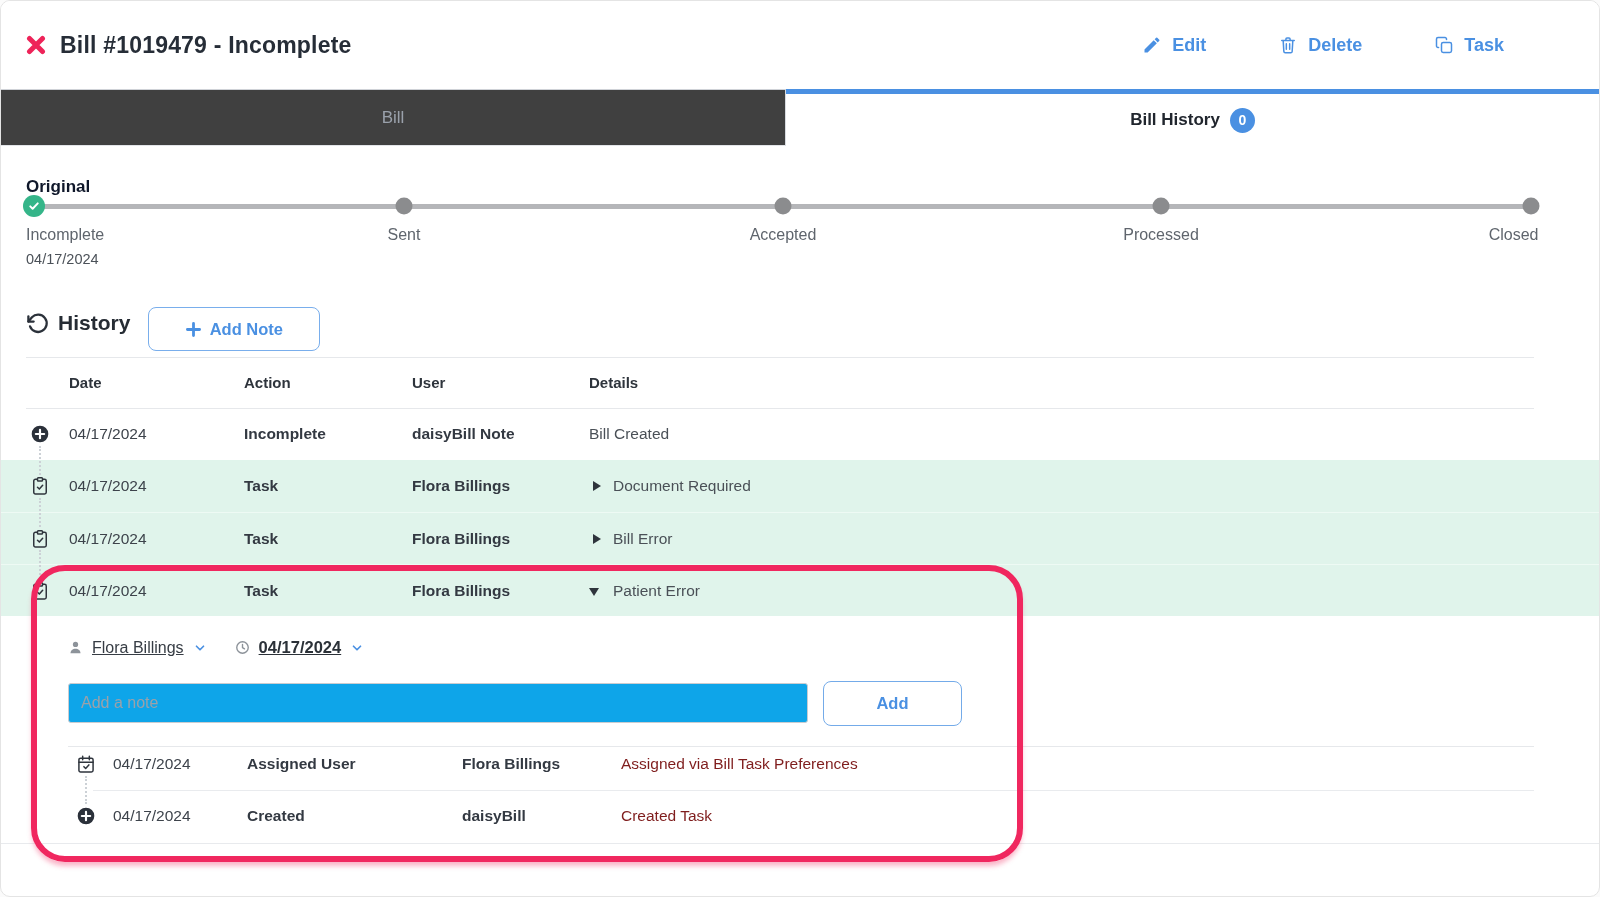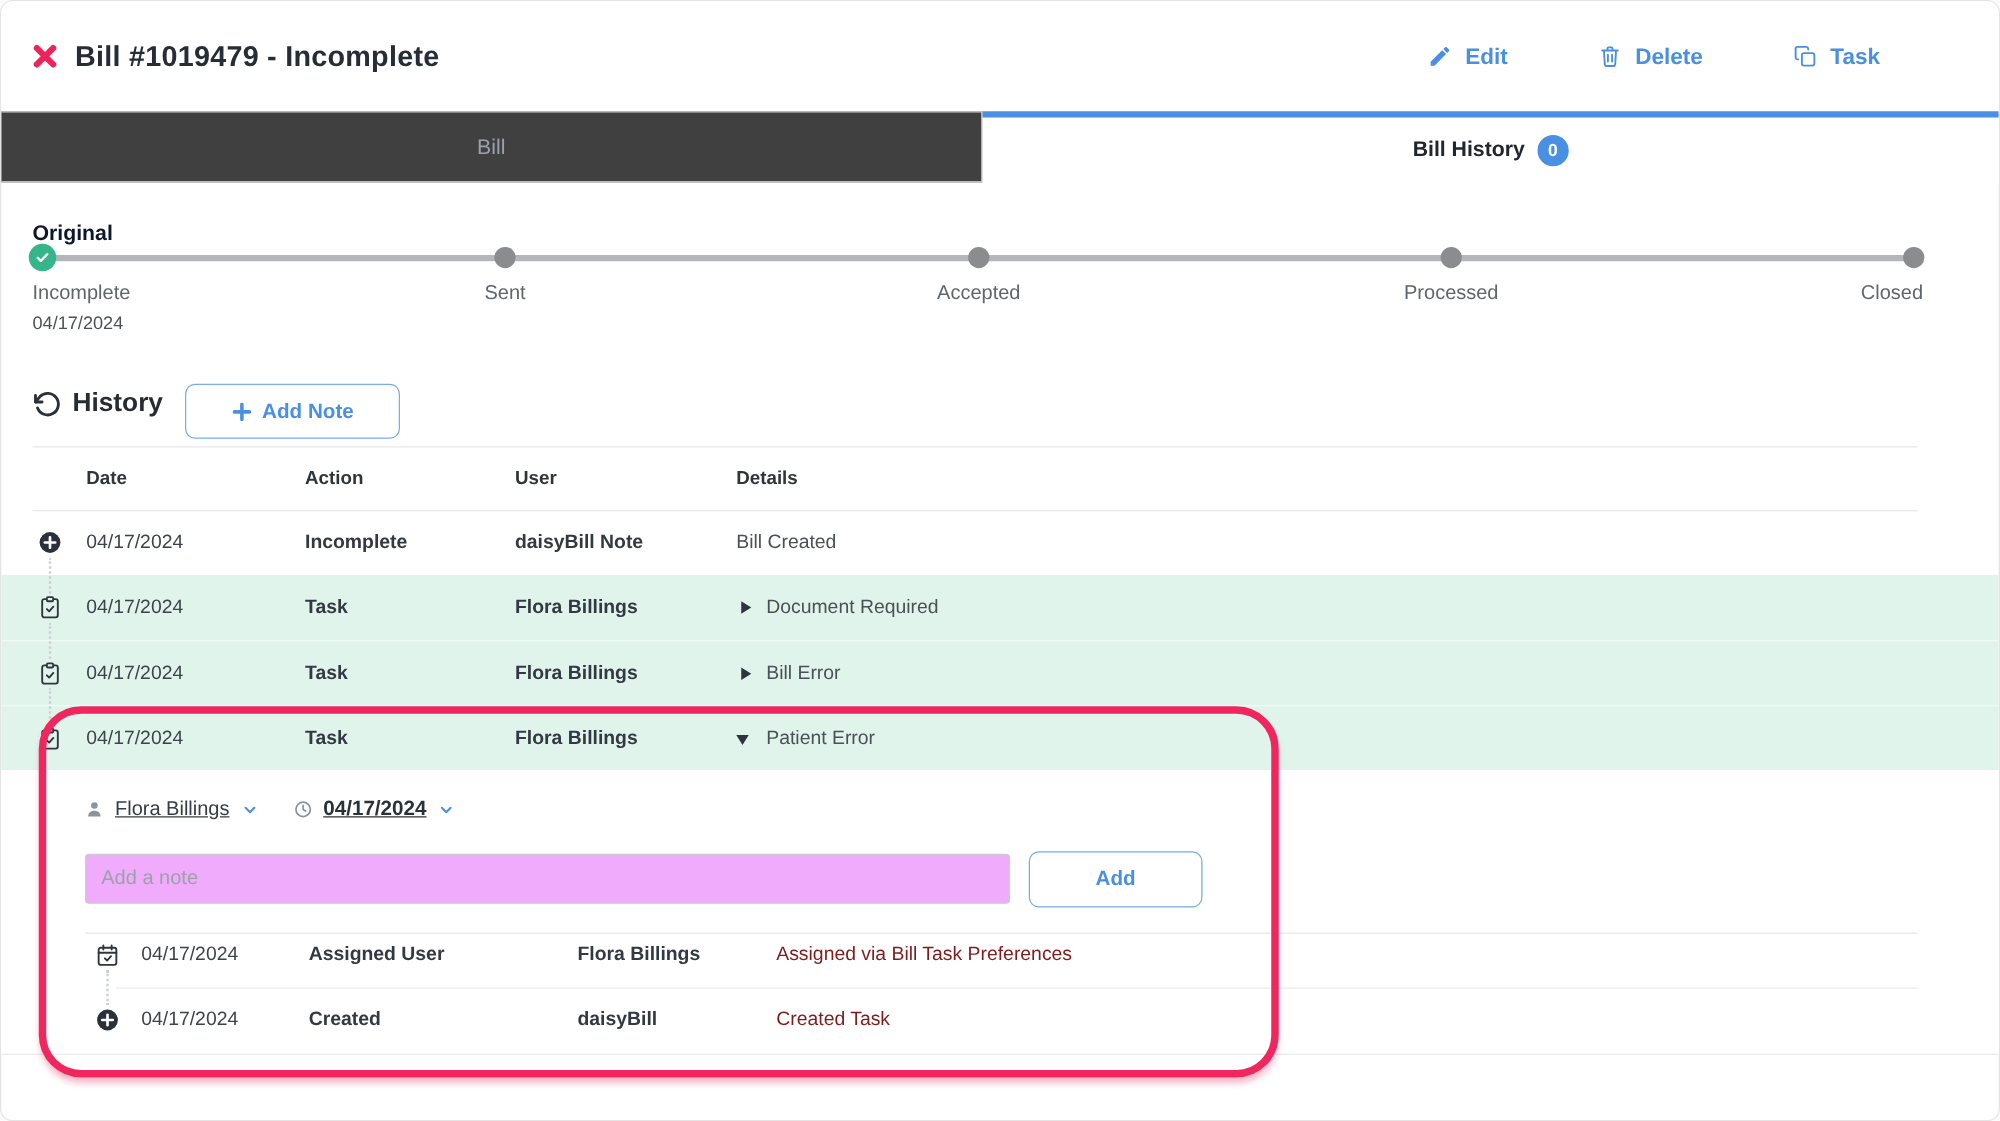--- a/index.html
+++ b/index.html
@@ -87,21 +87,21 @@
   .panel { position:relative; height:228px; background:#fff; border-bottom:1px solid #e8eaed; }
   .assign-line { position:absolute; left:67px; top:22px; display:flex; align-items:center; gap:9px; }
   .assign-line .gap { width:10px; }
   .link-name { font-size:16px; color:#363c44; text-decoration:underline; cursor:pointer; }
   .link-date { font-size:16.5px; font-weight:600; color:#2b3138; text-decoration:underline; cursor:pointer; }
   .chev { width:14px; height:14px; cursor:pointer; }
   .mini-ic { width:15px; height:15px; }
   .note-input {
     position:absolute; left:67px; top:67px; width:740px; height:40px;
     border:1px solid #caccd0; border-radius:3px; padding:0 12px; font-size:16px;
-    font-family:inherit; color:#3a4047; background:#f0abfc;
+    font-family:inherit; color:#3a4047; background:#0ea5e9;
   }
   .note-input::placeholder { color:#9ba1a9; }
   .add-btn {
     position:absolute; left:822px; top:65px; width:139px; height:45px;
     border:1px solid #74abe9; border-radius:8px; background:#fff;
     color:#4a90e2; font-size:16.5px; font-weight:600; cursor:pointer; font-family:inherit;
   }
   .subrow { position:absolute; left:0; right:0; height:52px; }
   .subrow .cell { line-height:52px; }
   .s-ic { position:absolute; left:75px; top:16px; width:20px; height:20px; }

